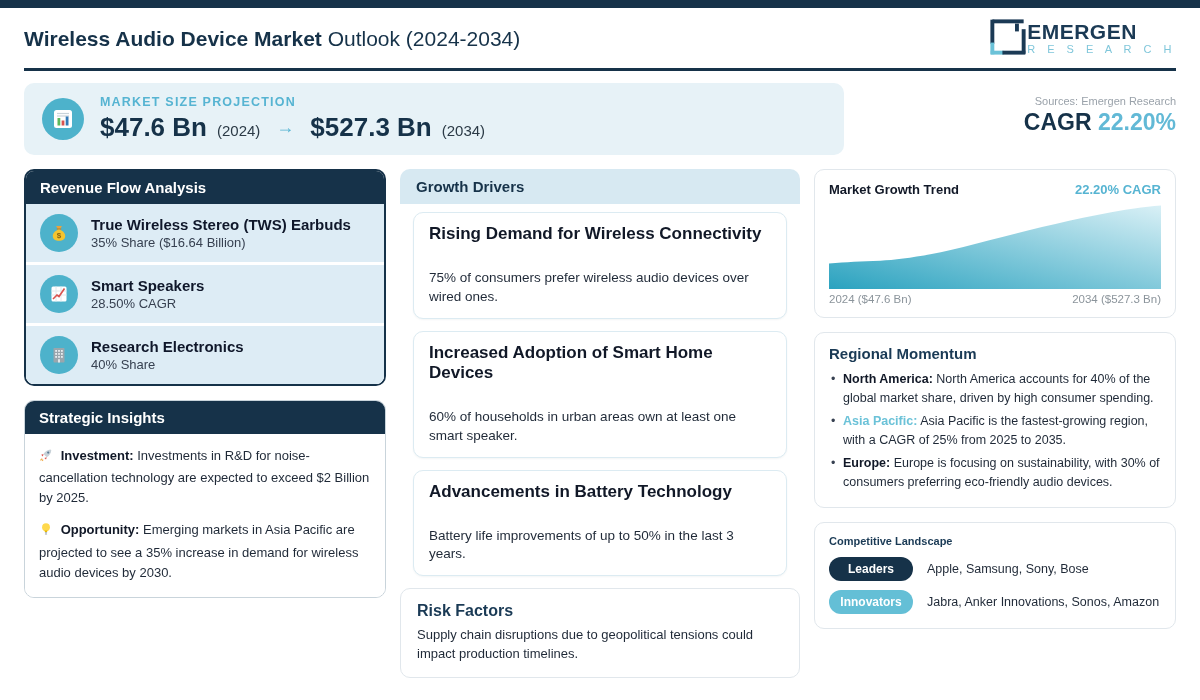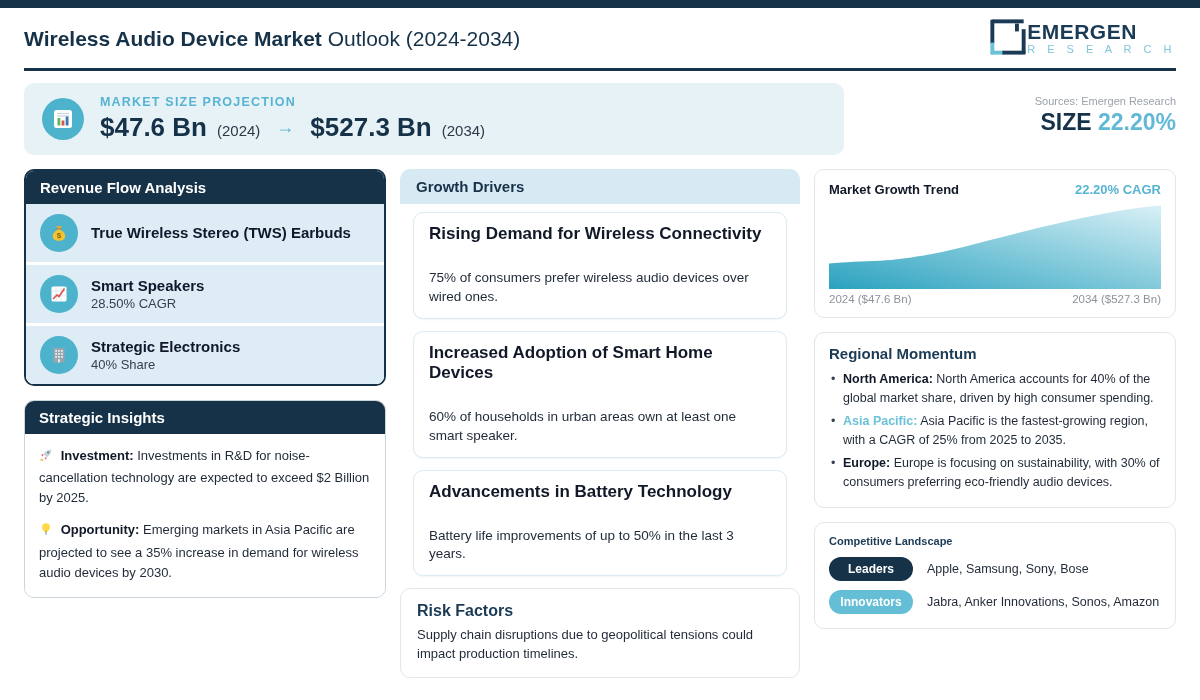--- a/index.html
+++ b/index.html
@@ -135,21 +135,21 @@
           <span class="year">(2024)</span>
           <span class="arrow">→</span>
           <span class="big-val">$527.3 Bn</span>
           <span class="year">(2034)</span>
         </div>
       </div>
     </div>
     <div class="banner-meta">
       <div class="sources">Sources: Emergen Research</div>
       <div class="cagr-line">
-        <span class="cl">SIZE</span>
+        <span class="cl">CAGR</span>
         <span class="cv">22.20%</span>
       </div>
     </div>
   </div>
 
   <div class="main">
 
     <div class="col">
 
       <div class="navy-card">
@@ -159,20 +159,21 @@
             <div class="icon-circle">
               <svg width="22" height="22" viewBox="0 0 22 22">
                 <path d="M8 4 L14 4 L12 7 L10 7 Z" fill="#e8a33d"></path>
                 <rect x="8.6" y="6.2" width="4.8" height="1.6" rx="0.8" fill="#c9882f"></rect>
                 <path d="M11 7.5 C6.5 8.5 4.5 12 4.8 14.5 C5.1 17.5 7.8 18.8 11 18.8 C14.2 18.8 16.9 17.5 17.2 14.5 C17.5 12 15.5 8.5 11 7.5 Z" fill="#f4c430"></path>
                 <text x="11" y="16" font-size="8" font-weight="bold" fill="#8a6510" text-anchor="middle" font-family="Liberation Sans, sans-serif">$</text>
               </svg>
             </div>
             <div>
               <div class="row-title">True Wireless Stereo (TWS) Earbuds</div>
+              <div class="row-sub">35% Share ($16.64 Billion)</div>
             </div>
           </div>
           <div class="row-item">
             <div class="icon-circle">
               <svg width="22" height="22" viewBox="0 0 22 22">
                 <rect x="3.5" y="3.5" width="15" height="15" rx="1.5" fill="#ffffff"></rect>
                 <line x1="3.5" y1="8" x2="18.5" y2="8" stroke="#e2e8ec" stroke-width="1"></line>
                 <line x1="3.5" y1="12" x2="18.5" y2="12" stroke="#e2e8ec" stroke-width="1"></line>
                 <line x1="8" y1="3.5" x2="8" y2="18.5" stroke="#e2e8ec" stroke-width="1"></line>
                 <line x1="13" y1="3.5" x2="13" y2="18.5" stroke="#e2e8ec" stroke-width="1"></line>
@@ -196,21 +197,21 @@
                     <rect x="10.1" y="9" width="1.8" height="1.8"></rect>
                     <rect x="13" y="9" width="1.8" height="1.8"></rect>
                   <rect x="7.2" y="12" width="1.8" height="1.8"></rect>
                     <rect x="10.1" y="12" width="1.8" height="1.8"></rect>
                     <rect x="13" y="12" width="1.8" height="1.8"></rect>
                   <rect x="10.1" y="15.2" width="1.8" height="3.3"></rect>
                 </g>
               </svg>
             </div>
             <div>
-              <div class="row-title">Strategic Electronics</div>
+              <div class="row-title">Research Electronics</div>
               <div class="row-sub">40% Share</div>
             </div>
           </div>
         </div>
       </div>
 
       <div class="navy-card" style="border-color:#c9d4db;border-width:1px;">
         <div class="navy-head">Strategic Insights</div>
         <div class="insights-body">
           <div class="insight">

